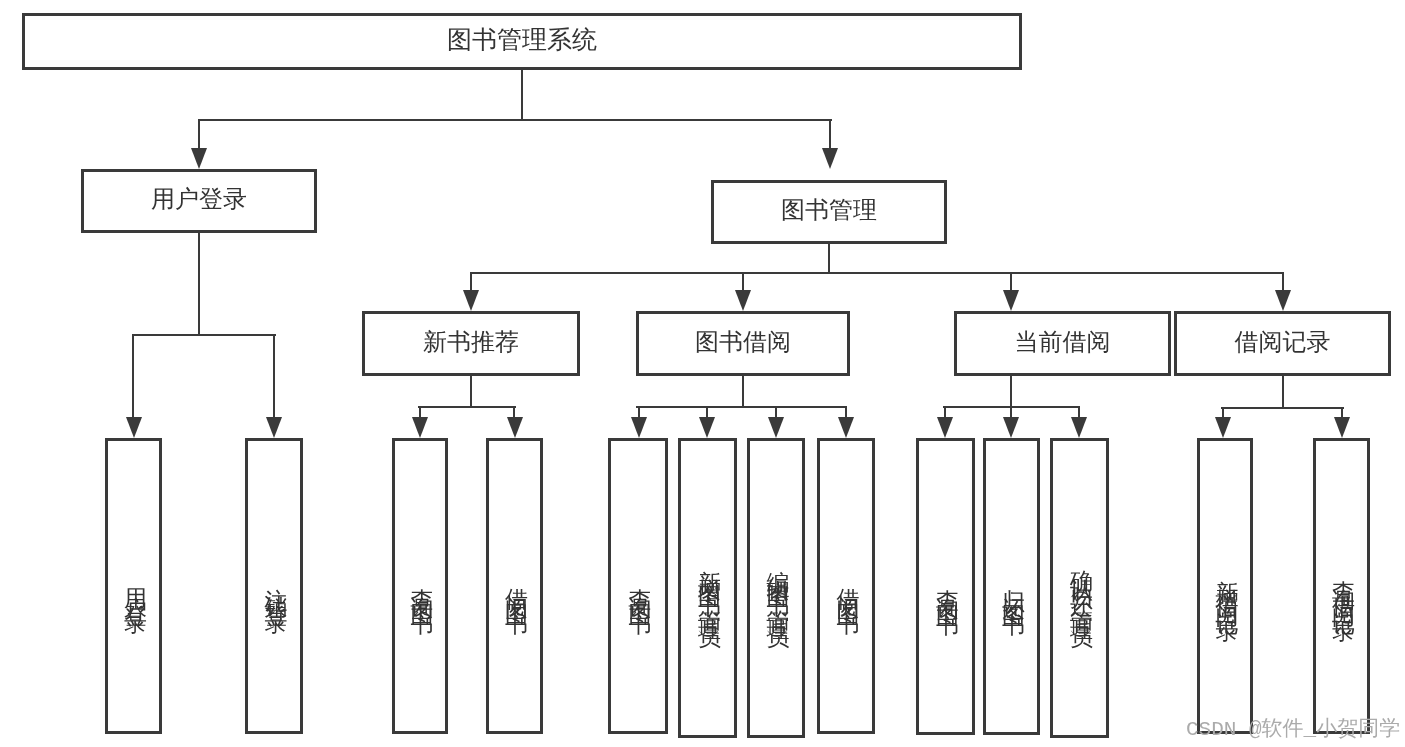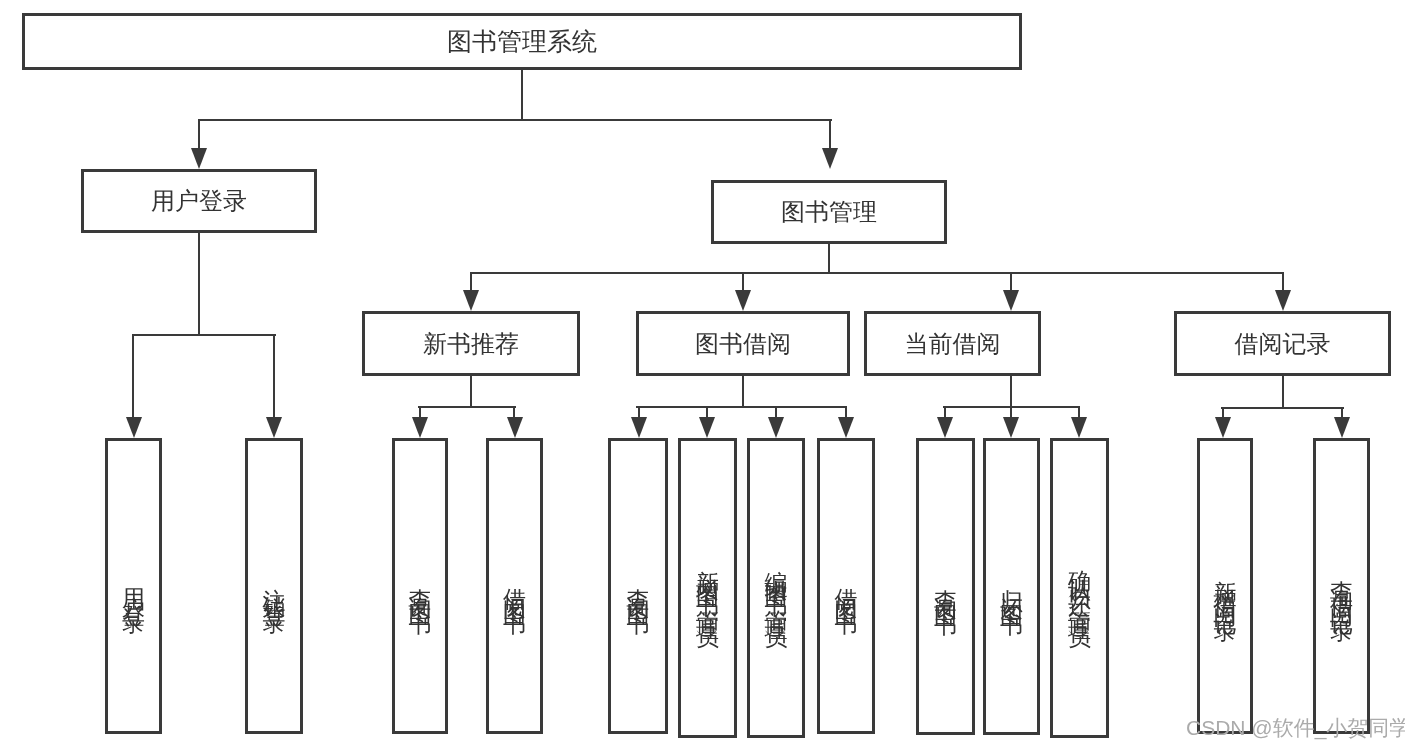--- a/index.html
+++ b/index.html
@@ -5,21 +5,21 @@
   :root{
     --line:#3a3a3a;
     --border:#3a3a3a;
     --fill:#ffffff;
     --text:#333333;
     --watermark:#ababab;
   }
   html,body{margin:0;padding:0;background:#ffffff;}
   .canvas{
     position:relative;width:1405px;height:747px;background:var(--fill);
-    font-family:Liberation Sans, sans-serif;color:var(--text);overflow:hidden;
+    font-family:Liberation Mono, monospace;color:var(--text);overflow:hidden;
   }
   .box{
     position:absolute;background:var(--fill);border:3px solid var(--border);
     display:flex;align-items:center;justify-content:center;box-sizing:border-box;
     z-index:2;
   }
   .hlabel{font-size:24px;line-height:1;white-space:nowrap;}
   .box.title .hlabel{font-size:25px;}
   .vtext{
     writing-mode:vertical-rl;text-orientation:mixed;
@@ -51,21 +51,21 @@
   <div class="box" style="left:711px;top:180px;width:236px;height:64px">
     <span class="hlabel">图书管理</span>
   </div>
 
   <div class="box" style="left:636px;top:311px;width:214px;height:65px">
     <span class="hlabel">图书借阅</span>
   </div>
   <div class="box" style="left:362px;top:311px;width:218px;height:65px">
     <span class="hlabel">新书推荐</span>
   </div>
-  <div class="box" style="left:864px;top:311px;width:177px;height:65px">
+  <div class="box" style="left:954px;top:311px;width:217px;height:65px">
     <span class="hlabel">当前借阅</span>
   </div>
   <div class="box" style="left:1174px;top:311px;width:217px;height:65px">
     <span class="hlabel">借阅记录</span>
   </div>
 
   <div class="box" style="left:105px;top:438px;width:57px;height:296px">
     <span class="vtext">用户登录</span>
   </div>
   <div class="box" style="left:245px;top:438px;width:58px;height:296px">

